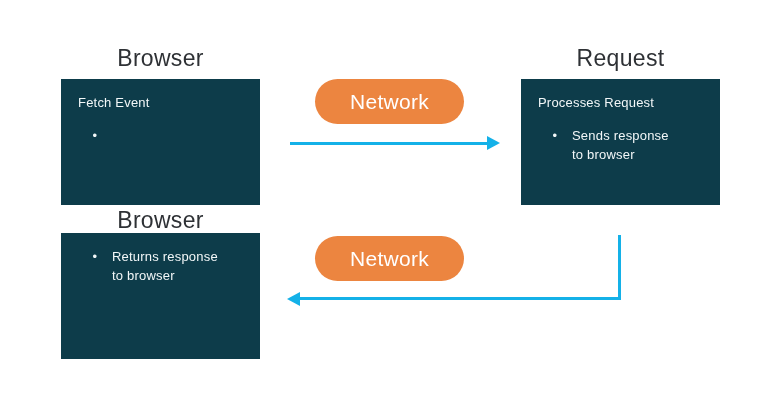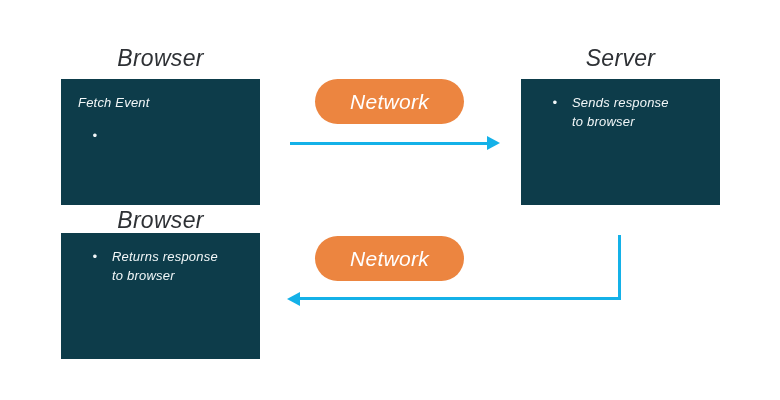--- a/index.html
+++ b/index.html
@@ -4,21 +4,21 @@
 <style>
   :root {
     --page-bg: #ffffff;
     --node-bg: #0d3c4a;
     --node-text: #f2f7f8;
     --pill-bg: #ec8540;
     --pill-text: #ffffff;
     --arrow: #14b1e8;
     --heading-text: #2e3135;
   }
-  * { margin: 0; padding: 0; box-sizing: border-box; font-style: italic; }
+  * { margin: 0; padding: 0; box-sizing: border-box; }
   html, body {
     background: var(--page-bg);
     font-family: "Liberation Sans", "DejaVu Sans", sans-serif;
   }
   .canvas {
     position: relative;
     width: 780px;
     height: 400px;
     background: var(--page-bg);
     overflow: hidden;
@@ -82,32 +82,33 @@
   .arrowhead.right { border-left: 13px solid var(--arrow); }
   .arrowhead.left  { border-right: 13px solid var(--arrow); }
 </style>
 </head>
 <body>
 
 <div class="canvas">
 
   <div class="heading" style="left:61px; top:44px">Browser</div>
 
-  <div class="heading" style="left:521px; top:44px">Server</div>
+  <div class="heading" style="left:521px; top:44px">Request</div>
 
   <div class="heading" style="left:61px; top:206px">Browser</div>
 
   <div class="node" style="left:61px; top:79px">
     <div class="node-title">Fetch Event</div>
     <div class="bullet-row">
       <span class="dot">•</span>
     </div>
   </div>
 
   <div class="node" style="left:521px; top:79px">
+    <div class="node-title">Processes Request</div>
     <div class="bullet-row">
       <span class="dot">•</span>
       <span class="bullet-text">Sends response
 to browser</span>
     </div>
   </div>
 
   <div class="node" style="left:61px; top:233px">
     <div class="bullet-row">
       <span class="dot">•</span>

